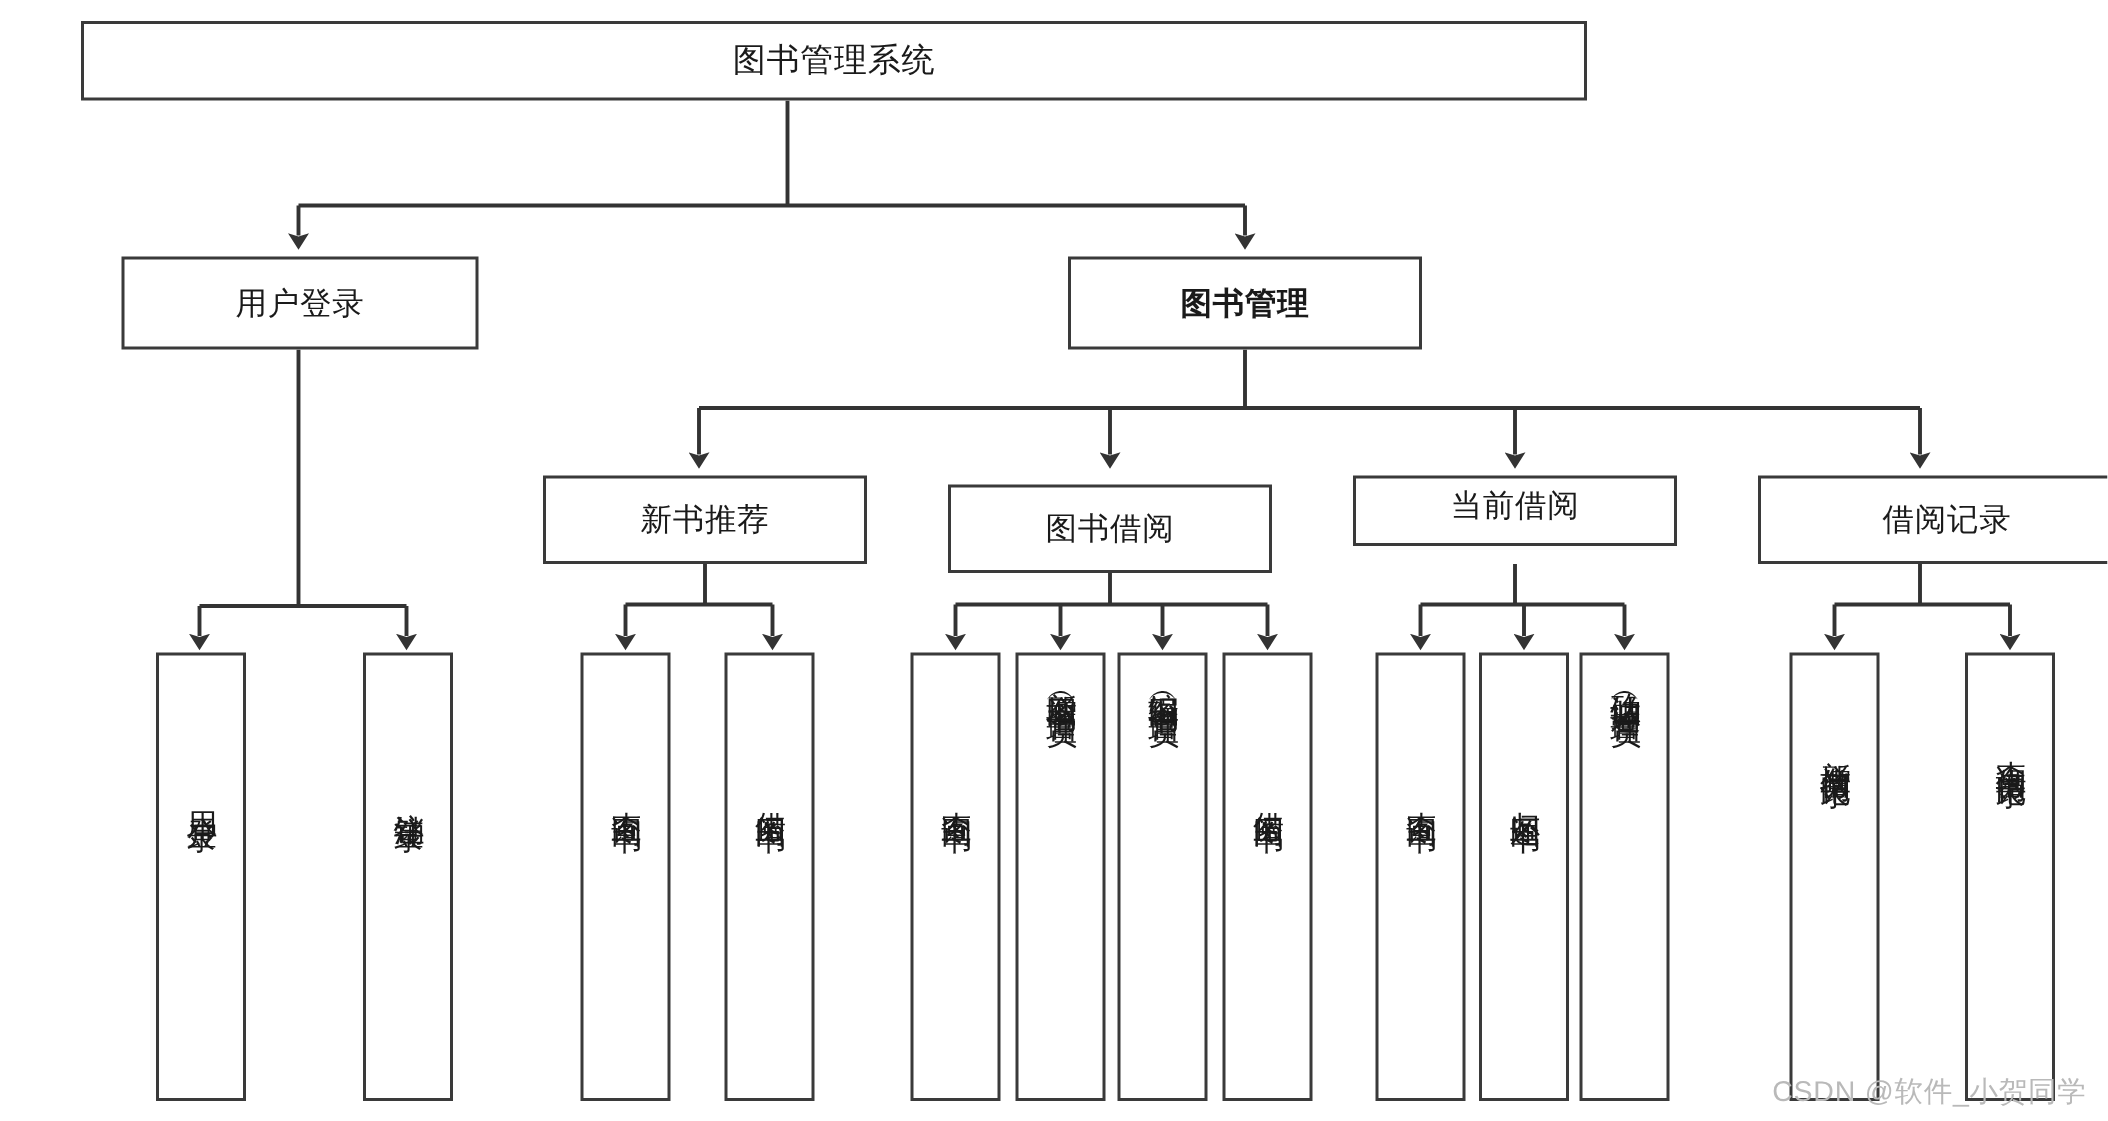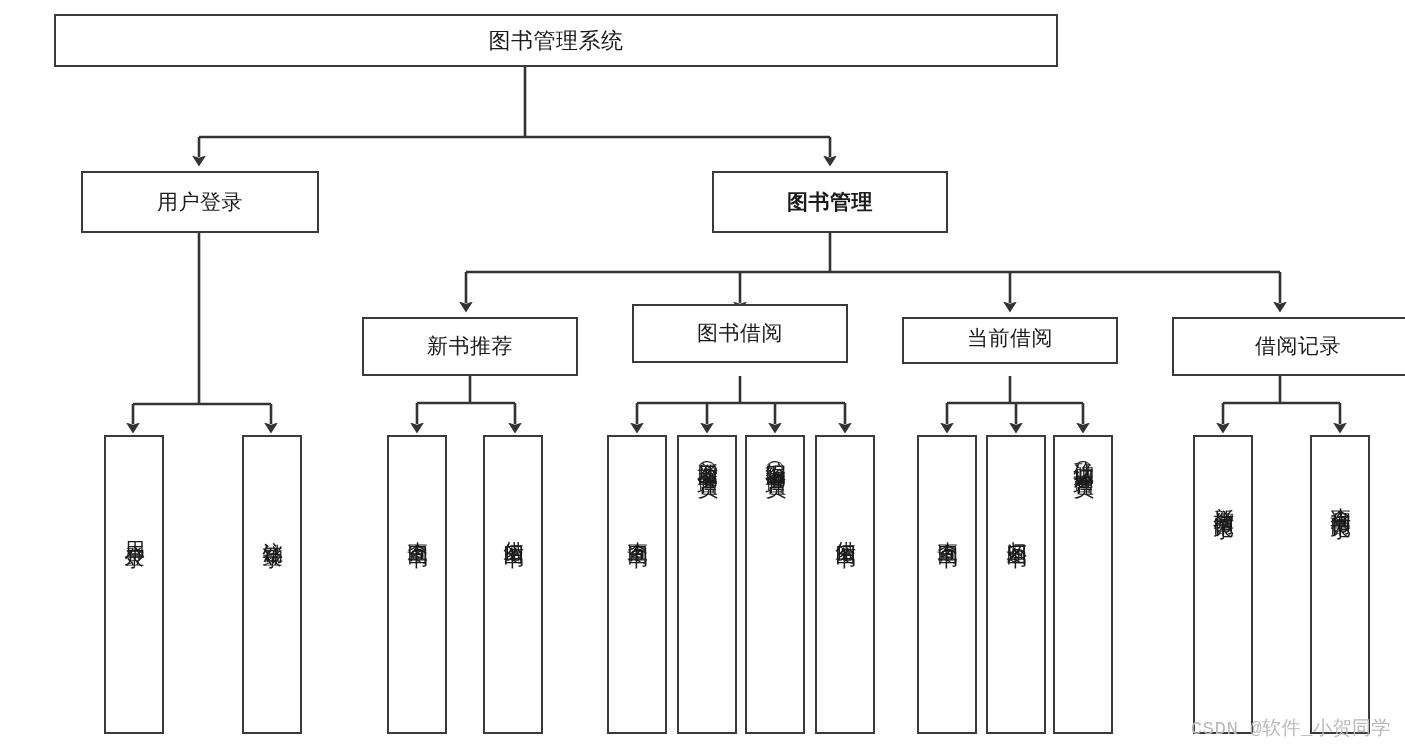--- a/index.html
+++ b/index.html
@@ -70,21 +70,21 @@
     margin-top: 48px;
   }
   .watermark {
     position: absolute;
     right: 14px;
     bottom: 6px;
     font-size: 19px;
     color: #b9b9b9;
     letter-spacing: 0.5px;
     white-space: nowrap;
-    font-family: Liberation Mono, monospace;
+    font-family: Liberation Sans, sans-serif;
   }
 </style>
 </head>
 <body>
 
 <div id="canvas">
 
   <svg class="wires" viewBox="0 0 1405 747">
     <defs>
       <marker id="arrow" markerWidth="12" markerHeight="14" refX="1.5" refY="7" orient="auto" markerUnits="userSpaceOnUse">
@@ -142,21 +142,21 @@
   <div class="node horiz" style="left:81px; top:171px; width:238px; height:62px;">
     <span class="label">用户登录</span>
   </div>
   <div class="node horiz" style="left:712px; top:171px; width:236px; height:62px;font-weight:bold;">
     <span class="label">图书管理</span>
   </div>
 
   <div class="node horiz" style="left:362px; top:317px; width:216px; height:59px;">
     <span class="label">新书推荐</span>
   </div>
-  <div class="node horiz" style="left:632px; top:304px; width:216px; height:59px;">
+  <div class="node horiz" style="left:632px; top:323px; width:216px; height:59px;">
     <span class="label">图书借阅</span>
   </div>
   <div class="node horiz" style="left:902px; top:317px; width:216px; height:47px;font-family:Liberation Mono, monospace;">
     <span class="label">当前借阅</span>
   </div>
   <div class="node horiz" style="left:1172px; top:317px; width:252px; height:59px;">
     <span class="label">借阅记录</span>
   </div>
 
   <div class="node vert mid" style="left:104px; top:435px; width:60px; height:299px;">

